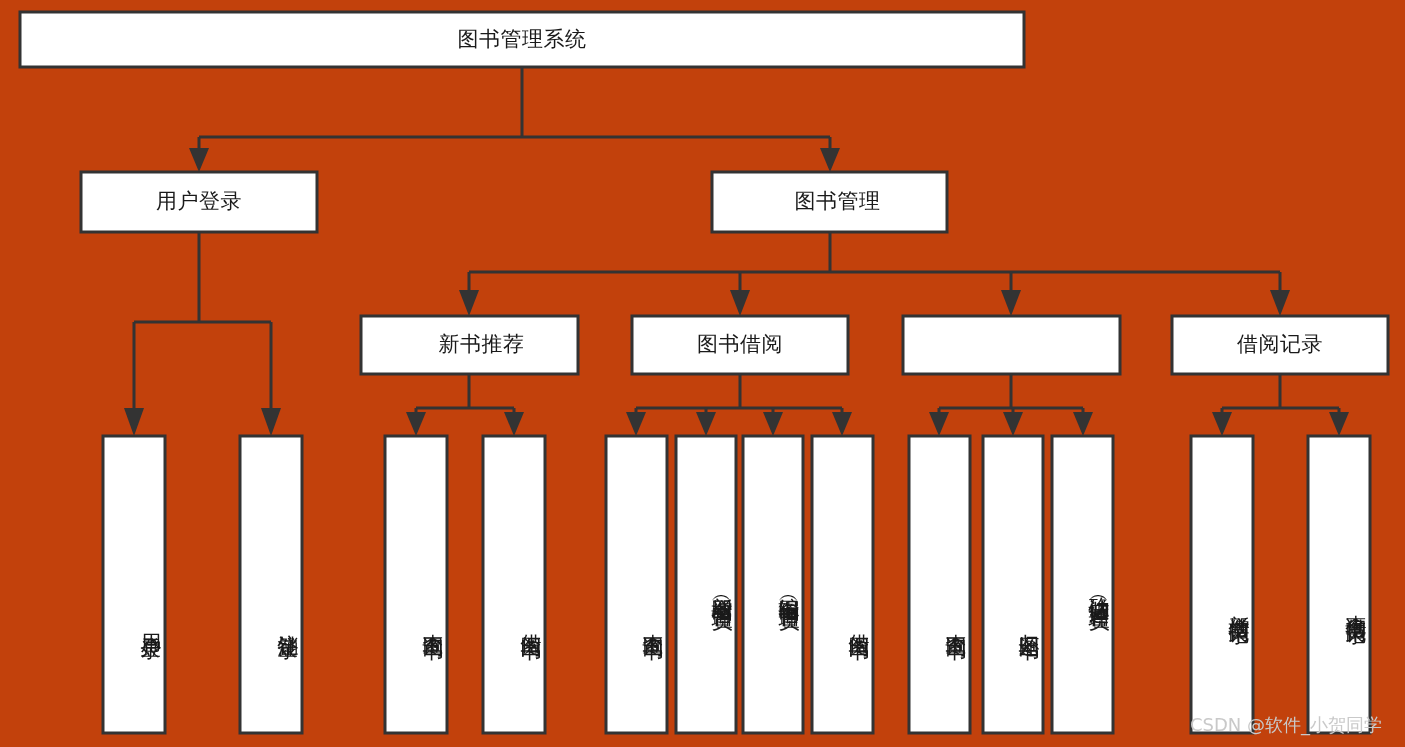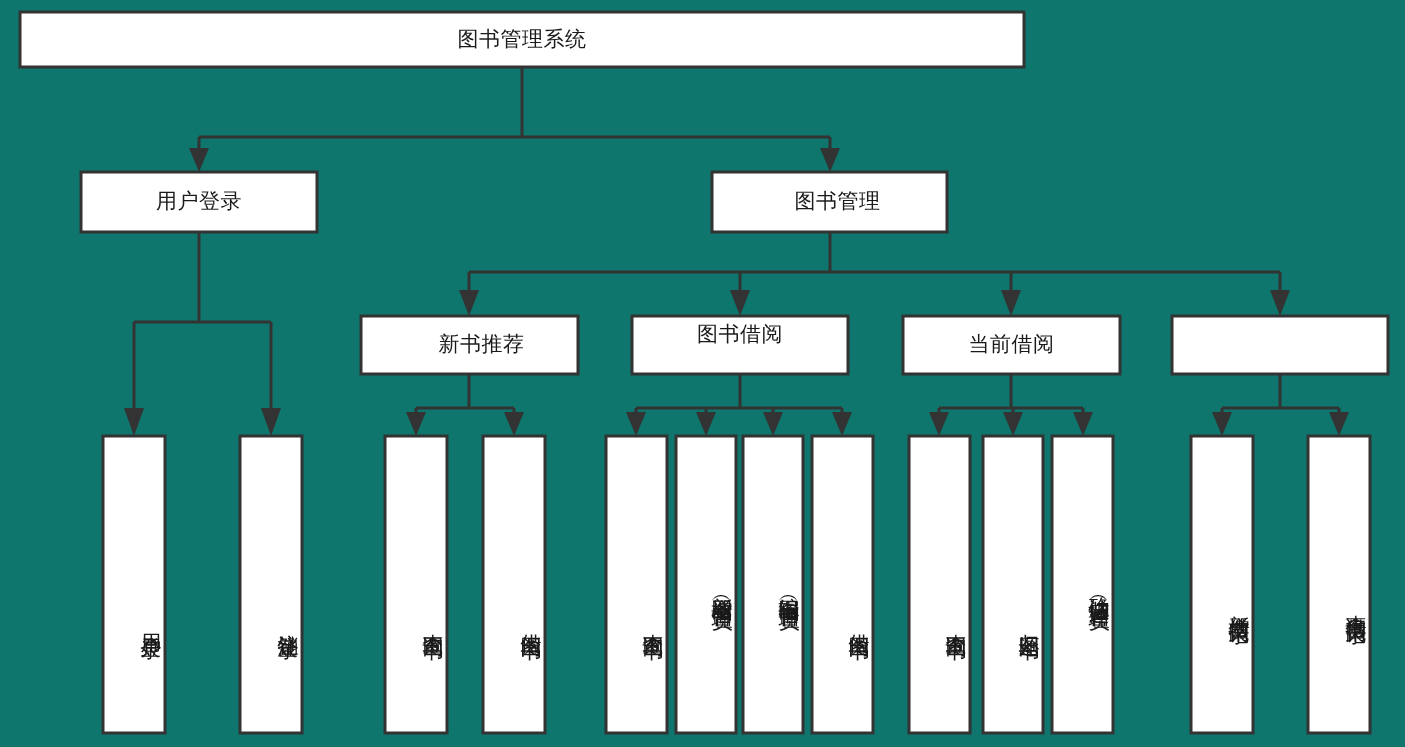--- a/index.html
+++ b/index.html
@@ -10,21 +10,21 @@
   body {
     width: 1405px;
     height: 747px;
     overflow: hidden;
     font-family: "DejaVu Sans", "Liberation Sans", sans-serif;
   }
   #diagram-root {
     position: relative;
     width: 1405px;
     height: 747px;
-    background: #0f766e;
+    background: #c2410c;
   }
   svg#flow {
     position: absolute;
     left: 0;
     top: 0;
     width: 1405px;
     height: 747px;
   }
   .node-rect {
     fill: #ffffff;
@@ -182,35 +182,36 @@
       <polygon class="arrow-head" points="1329,412 1349,412 1339,436"></polygon>
     </g>
   </svg>
 
   <div class="node-label-h" style="left:20px; top:12px; width:1004px; height:55px;">图书管理系统</div>
 
   <div class="node-label-h" style="left:81px; top:172px; width:236px; height:60px;">用户登录</div>
   <div class="node-label-h" style="left:712px; top:172px; width:235px; height:60px;margin-left:8px;">图书管理</div>
 
   <div class="node-label-h" style="left:361px; top:316px; width:217px; height:58px;padding-left:12px;">新书推荐</div>
-  <div class="node-label-h" style="left:632px; top:306px; width:216px; height:58px;">图书借阅</div>
-  <div class="node-label-h" style="left:903px; top:316px; width:217px; height:58px;">当前借阅</div>
+  <div class="node-label-h" style="left:632px; top:316px; width:216px; height:58px;">图书借阅</div>
+  <div class="node-label-h" style="left:1172px; top:316px; width:216px; height:58px;">借阅记录</div>
 
   <div class="node-label-v" style="left:103px; top:506px; width:62px; height:230px;">用户登录</div>
   <div class="node-label-v" style="left:240px; top:506px; width:62px; height:230px;">注销登录</div>
 
   <div class="node-label-v" style="left:385px; top:506px; width:62px; height:230px;">查询图书</div>
   <div class="node-label-v" style="left:483px; top:506px; width:62px; height:230px;">借阅图书</div>
 
   <div class="node-label-v" style="left:606px; top:506px; width:61px; height:230px;">查询图书</div>
   <div class="node-label-v" style="left:676px; top:444px; width:60px; height:290px;">新增图书（管理员）</div>
   <div class="node-label-v" style="left:743px; top:444px; width:60px; height:290px;">编辑图书（管理员）</div>
   <div class="node-label-v" style="left:812px; top:506px; width:61px; height:230px;">借阅图书</div>
 
   <div class="node-label-v" style="left:909px; top:506px; width:61px; height:230px;">查询图书</div>
   <div class="node-label-v" style="left:983px; top:506px; width:60px; height:230px;">归还图书</div>
   <div class="node-label-v" style="left:1052px; top:444px; width:61px; height:290px;">确认归还（管理员）</div>
 
   <div class="node-label-v" style="left:1191px; top:474px; width:62px; height:260px;">新增借阅记录</div>
   <div class="node-label-v" style="left:1308px; top:474px; width:62px; height:260px;">查询借阅记录</div>
 
+  <div class="watermark" style="left:1190px; top:713px;">CSDN @软件_小贺同学</div>
 
 </div>
 
 </body></html>

